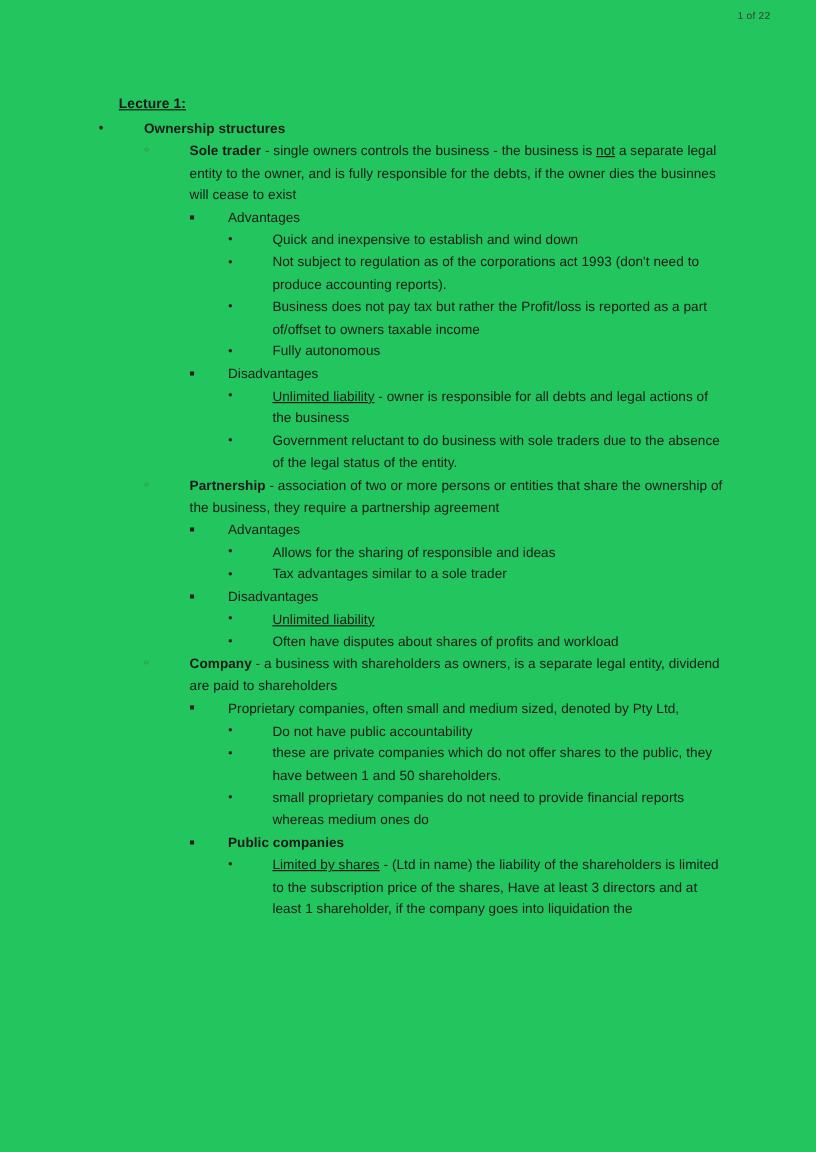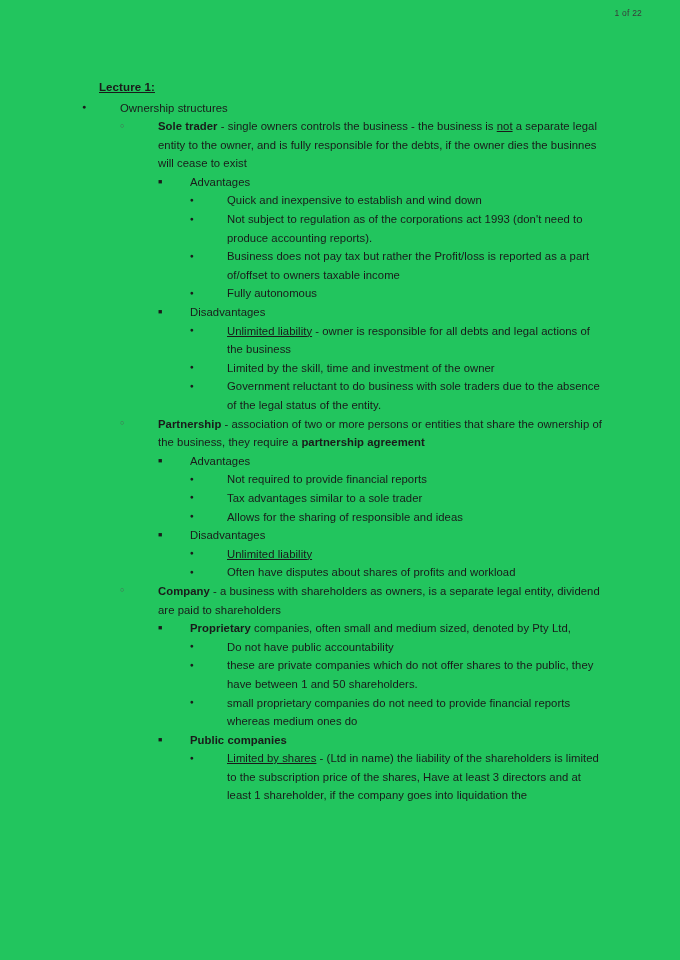--- a/index.html
+++ b/index.html
@@ -66,39 +66,39 @@
     line-height: 18.6px;
     color: #1a1a1a;
   }
   li > .txt {
     display: block;
   }
 
   
   .l1 > li { padding-left: 38px; margin-bottom: 0px; }
   .l1 > li > .bullet::before { content: "\25CF"; font-size: 7px; position: relative; top: -2.5px; }
-  .l1 > li > .txt { font-weight: normal; }
+  .l1 > li > .txt { font-weight: bold; }
 
   
   .l2 > li { padding-left: 38px; }
   .l2 > li > .bullet::before { content: "\25CB"; font-size: 7px; position: relative; top: -2.5px; color:#555; }
 
   
   .l3 > li { padding-left: 32px; }
   .l3 > li > .bullet::before { content: "\25A0"; font-size: 7px; position: relative; top: -2px; }
 
   
   .l4 > li { padding-left: 37px; }
   .l4 > li > .bullet::before { content: "\25CF"; font-size: 6.5px; position: relative; top: -2.5px; }
 
   ul.l2 { margin-left: 0; }
   ul.l3 { margin-left: 0; }
   ul.l4 { margin-left: 0; }
 
-  .b { font-weight: bold; }
+  .b { font-weight: normal; }
   .u { text-decoration: underline; }
   .bu { font-weight: bold; }
 </style>
 </head>
 <body>
 
 <div class="page">
 
   <div class="page-number">1 of 22</div>
 
@@ -143,51 +143,43 @@
               <li>
                 <span class="bullet"></span>
                 <span class="txt">Disadvantages</span>
                 <ul class="lvl l4">
                   <li>
                       <span class="bullet"></span>
                       <span class="txt"><span class="u">Unlimited liability</span><span> - owner is responsible for all debts and legal actions of the business</span></span>
                     </li>
                   <li>
                       <span class="bullet"></span>
-                      <span class="txt">Limited by the skill, time and investment of the owner</span>
-                    </li>
-                  <li>
-                      <span class="bullet"></span>
                       <span class="txt">Government reluctant to do business with sole traders due to the absence of the legal status of the entity.</span>
                     </li>
                 </ul>
               </li>
             </ul>
           </li>
 
           <li>
             <span class="bullet"></span>
             <span class="txt"><span class="bu">Partnership</span><span> - association of two or more persons or entities that share the ownership of the business, they require a </span><span class="b">partnership agreement</span></span>
 
             <ul class="lvl l3">
               <li>
                 <span class="bullet"></span>
                 <span class="txt">Advantages</span>
                 <ul class="lvl l4">
                   <li>
                       <span class="bullet"></span>
-                      <span class="txt">Not required to provide financial reports</span>
+                      <span class="txt">Allows for the sharing of responsible and ideas</span>
                     </li>
                   <li>
                       <span class="bullet"></span>
                       <span class="txt">Tax advantages similar to a sole trader</span>
-                    </li>
-                  <li>
-                      <span class="bullet"></span>
-                      <span class="txt">Allows for the sharing of responsible and ideas</span>
                     </li>
                 </ul>
               </li>
               <li>
                 <span class="bullet"></span>
                 <span class="txt">Disadvantages</span>
                 <ul class="lvl l4">
                   <li>
                       <span class="bullet"></span>
                       <span class="txt u">Unlimited liability</span>

